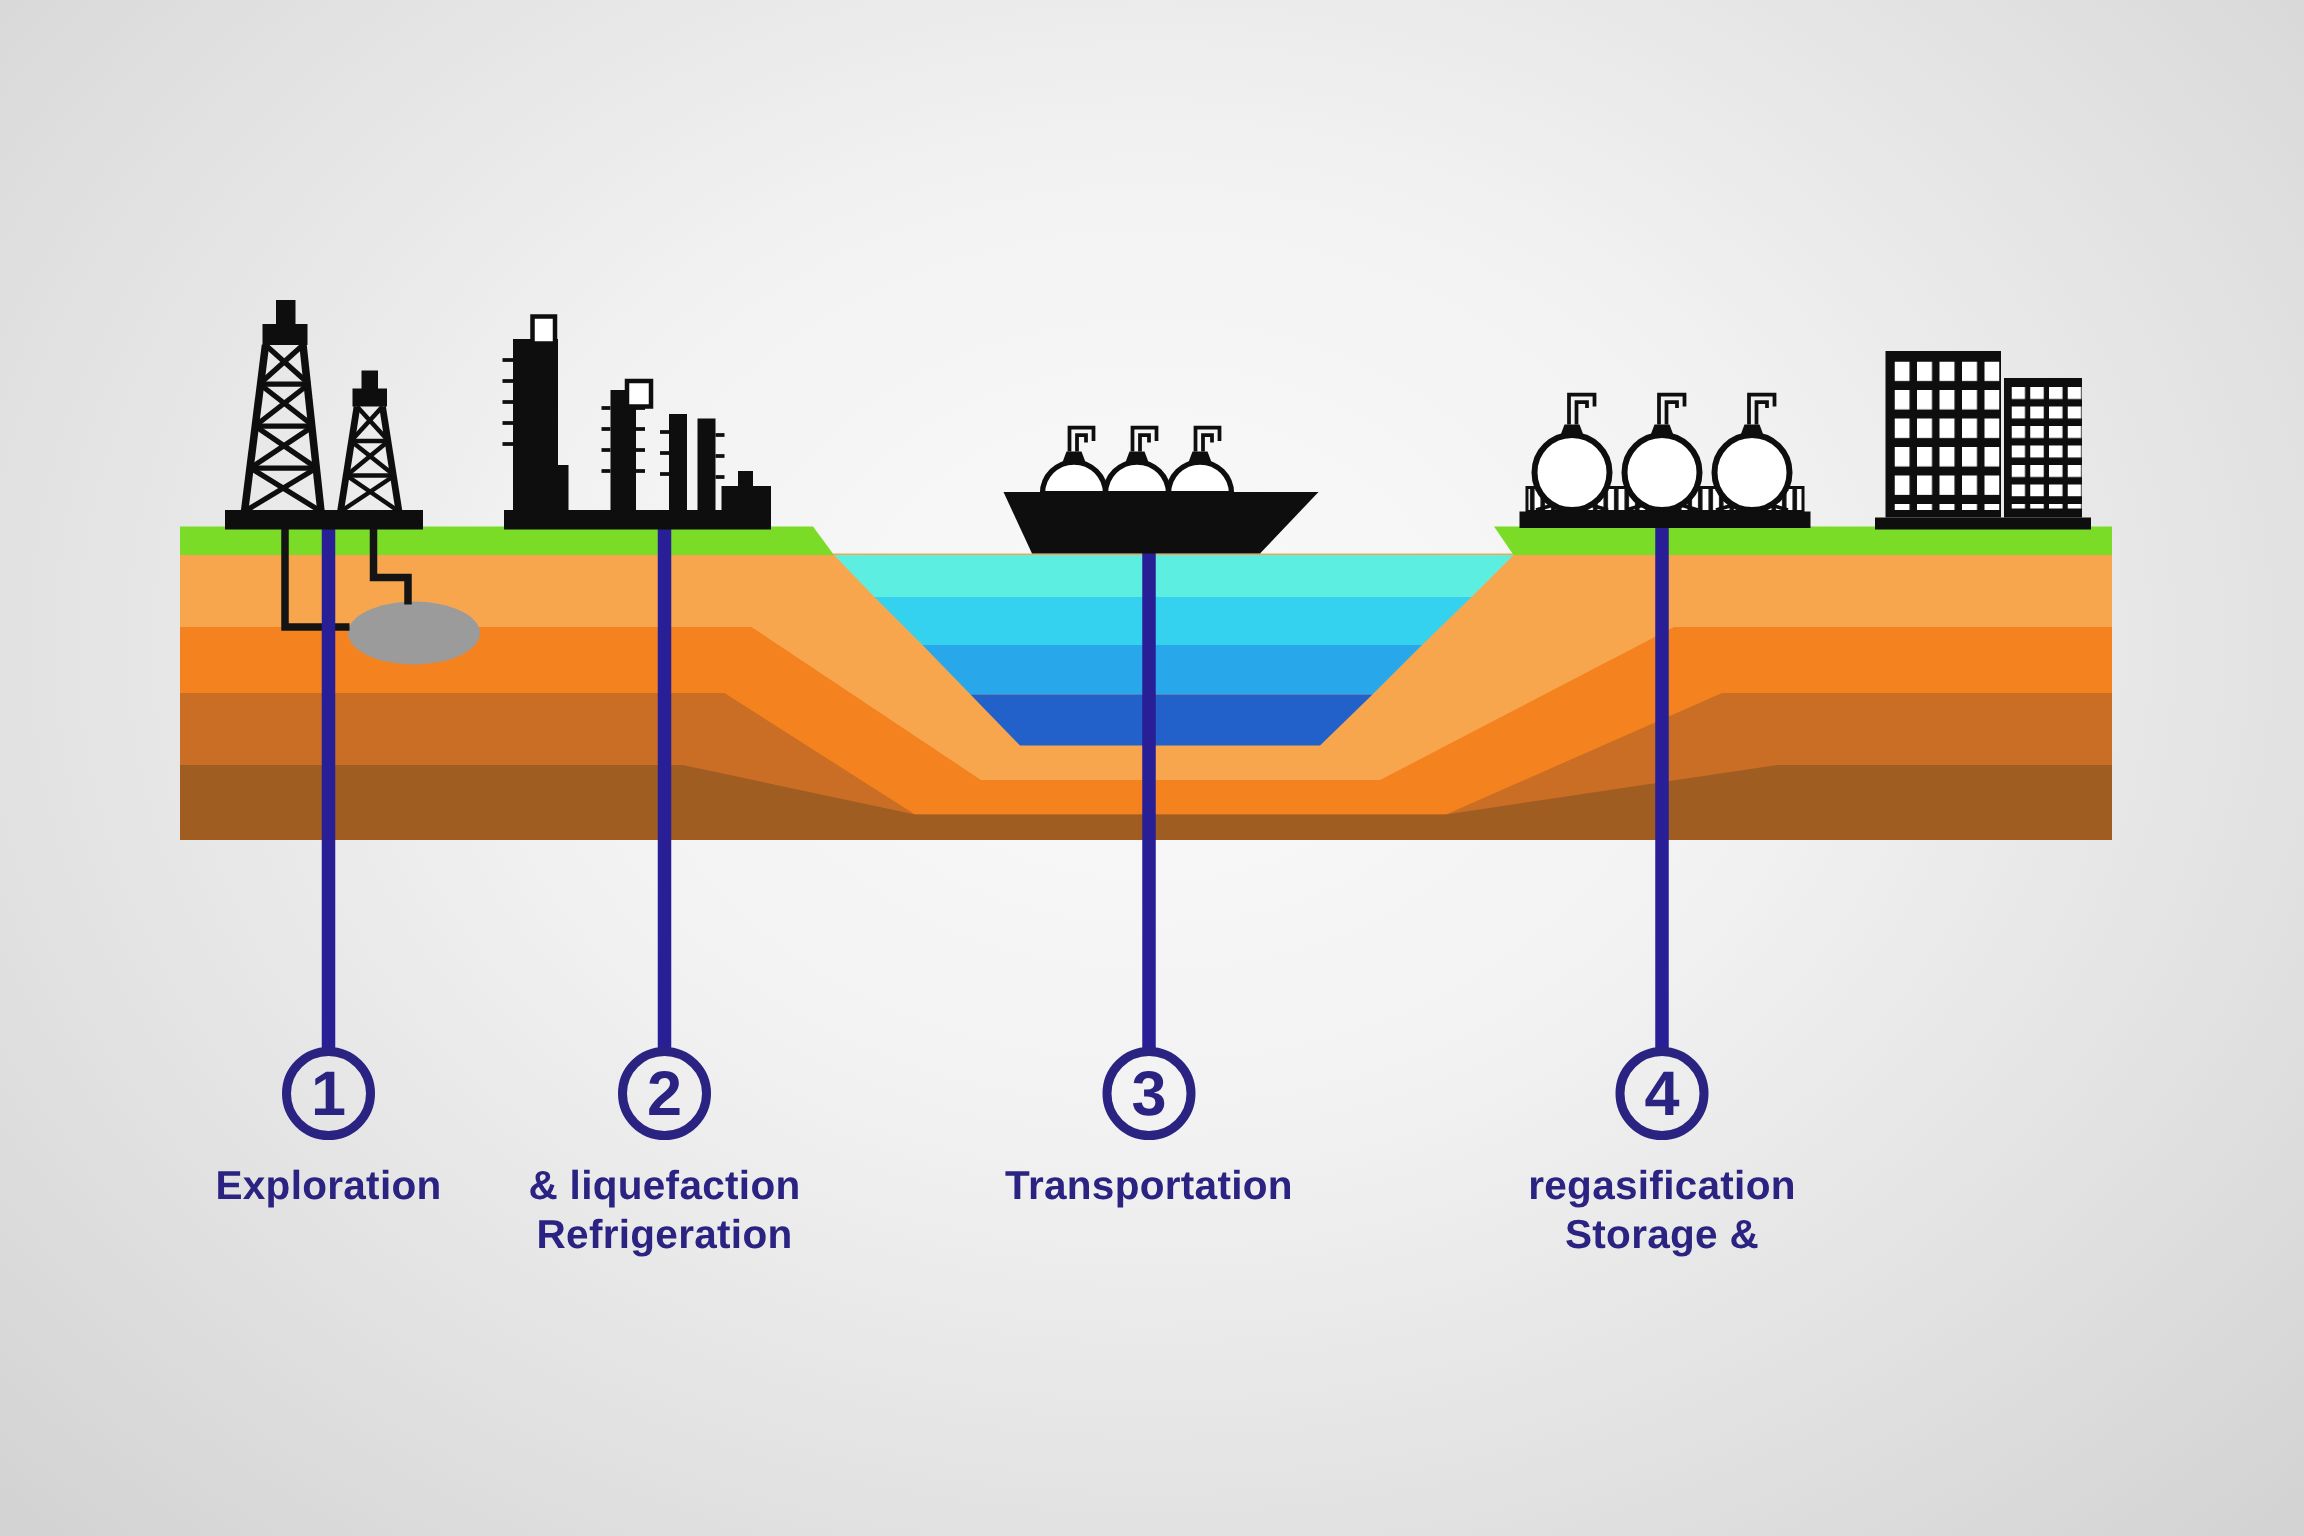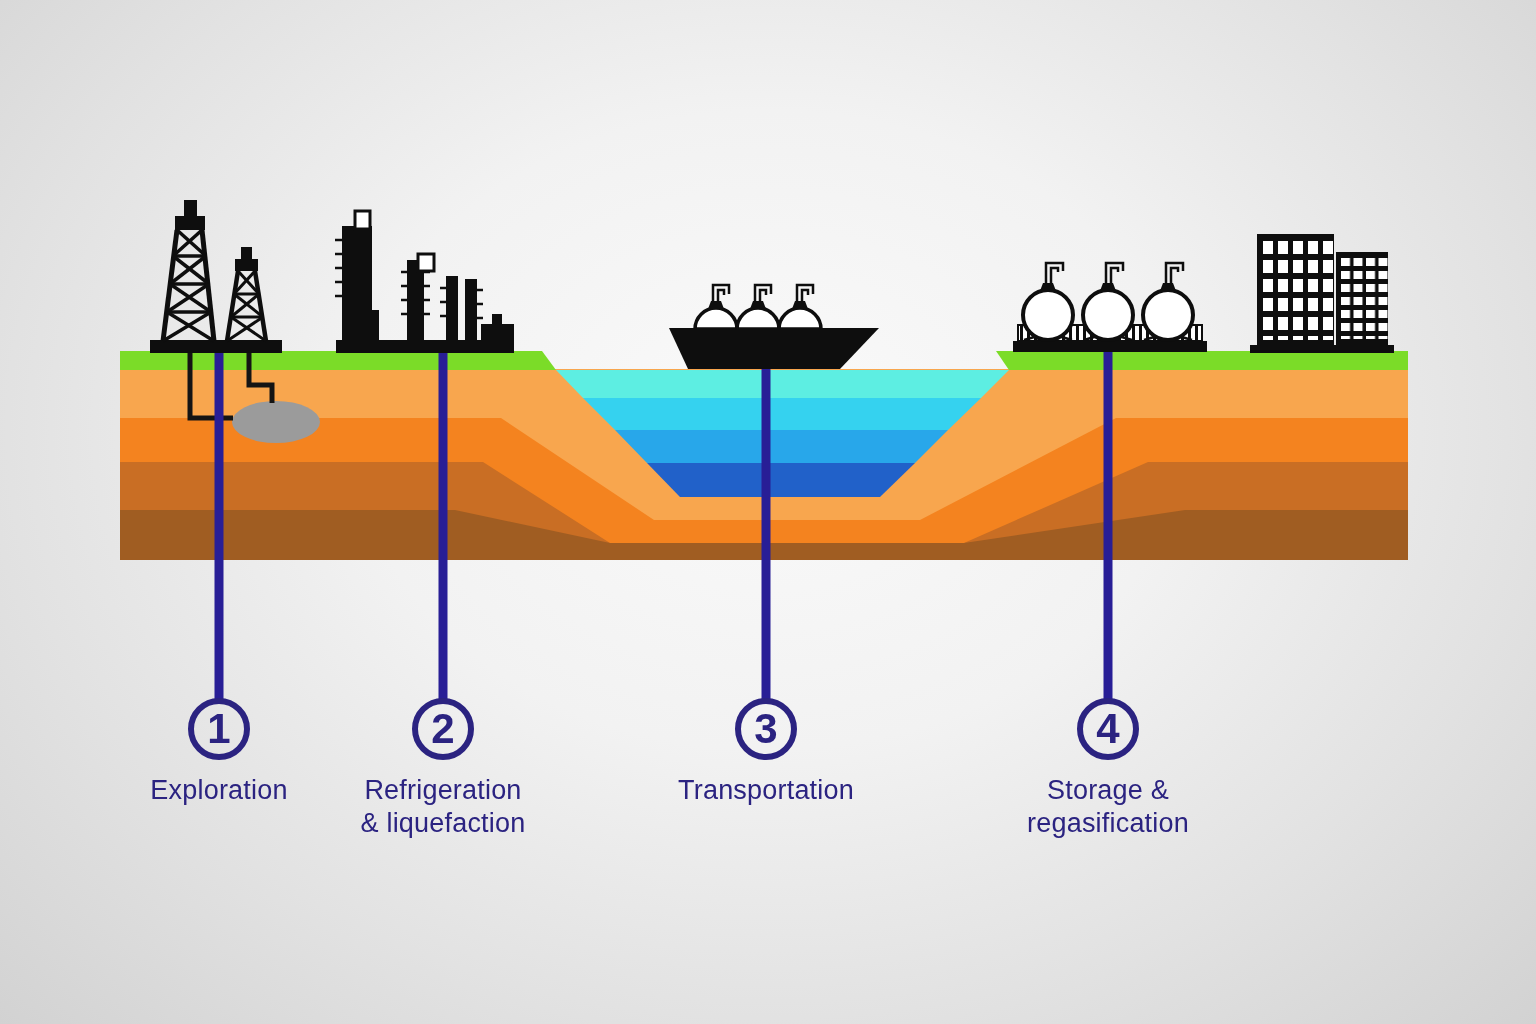--- a/index.html
+++ b/index.html
@@ -15,21 +15,21 @@
     background: radial-gradient(ellipse at 50% 42%, var(--bg-center) 0%, #f2f2f2 38%, #e2e2e2 70%, var(--bg-edge) 100%);
     font-family:"Liberation Sans", sans-serif;
   }
   #scene-svg{position:absolute; left:0; top:0;}
   .stage{position:absolute; top:698px; width:280px; text-align:center; color:var(--navy-text);}
   .num-circle{
     width:50px; height:50px; margin:0 auto; border:6px solid var(--navy-text);
     border-radius:50%; display:flex; align-items:center; justify-content:center;
     font-size:42px; font-weight:bold; background:transparent;
   }
-  .stage-label{margin-top:14px; font-size:27px; line-height:33px; font-weight:normal; letter-spacing:0.2px;}
+  .stage-label{margin-top:14px; font-size:27px; line-height:33px; font-weight:bold; letter-spacing:0.2px;}
 </style>
 </head>
 <body>
 
 <div id="stage-canvas">
 
 <svg id="scene-svg" width="1536" height="1024" viewBox="0 0 1536 1024">
   <defs>
     <pattern id="truss" patternUnits="userSpaceOnUse" x="1018" y="325" width="7" height="16">
       <rect x="0" y="0" width="7" height="16" fill="#ffffff"></rect>
@@ -216,36 +216,36 @@
       </div>
   <div class="stage-label">
     <div>Exploration</div>
   </div>
 </div>
 <div class="stage" style="left:303px">
   <div class="num-circle">
         <span>2</span>
       </div>
   <div class="stage-label">
+    <div>&amp; liquefaction</div>
     <div>Refrigeration</div>
-    <div>&amp; liquefaction</div>
   </div>
 </div>
 <div class="stage" style="left:626px">
   <div class="num-circle">
         <span>3</span>
       </div>
   <div class="stage-label">
     <div>Transportation</div>
     <div></div>
   </div>
 </div>
 <div class="stage" style="left:968px">
   <div class="num-circle">
         <span>4</span>
       </div>
   <div class="stage-label">
+    <div>regasification</div>
     <div>Storage &amp;</div>
-    <div>regasification</div>
   </div>
 </div>
 
 </div>
 
 </body></html>

